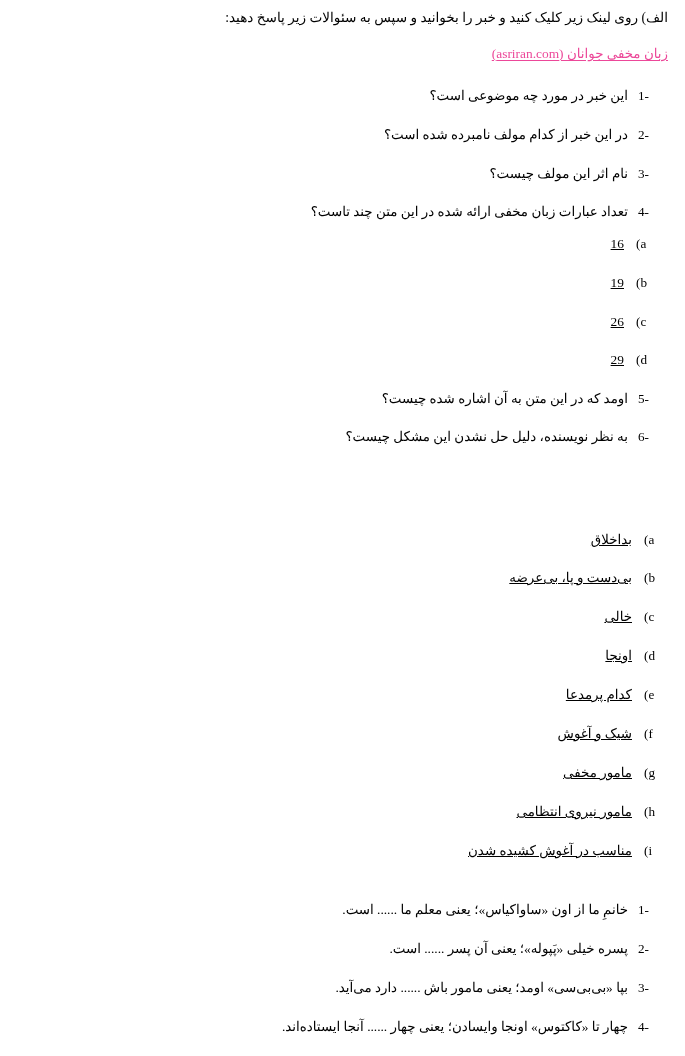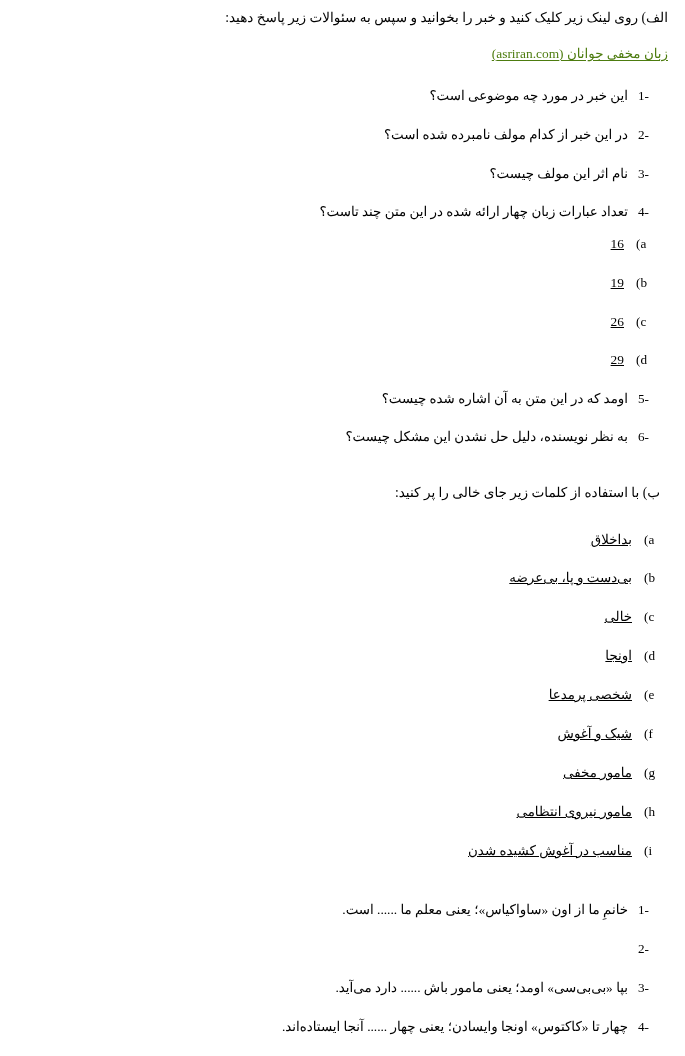--- a/index.html
+++ b/index.html
@@ -44,21 +44,21 @@
 
   .link-line {
     position: absolute;
     direction: rtl;
     text-align: right;
     white-space: nowrap;
     font-size: 13.4px;
   }
   .link-line a,
   .link-line .lnk {
-    color: #4d7c0f;
+    color: #ec4899;
     text-decoration: underline;
     text-underline-offset: 2px;
     cursor: pointer;
     text-align: right;
   }
 
   
   .q-row {
     position: absolute;
     direction: rtl;
@@ -140,21 +140,21 @@
     <span class="q-text">در این خبر از کدام مولف نامبرده شده است؟</span>
   </div>
 
   <div class="q-row" style="top:167px; right:30px;">
     <span class="q-marker">3-</span>
     <span class="q-text">نام اثر این مولف چیست؟</span>
   </div>
 
   <div class="q-row" style="top:205px; right:30px;">
     <span class="q-marker">4-</span>
-    <span class="q-text">تعداد عبارات زبان چهار ارائه شده در این متن چند تاست؟</span>
+    <span class="q-text">تعداد عبارات زبان مخفی ارائه شده در این متن چند تاست؟</span>
   </div>
 
   <div class="opt-row" style="top:237px; right:33px;">
     <span class="opt-marker">(a</span>
     <span class="opt-value">16</span>
   </div>
   <div class="opt-row" style="top:276px; right:33px;">
     <span class="opt-marker">(b</span>
     <span class="opt-value">19</span>
   </div>
@@ -170,41 +170,40 @@
   <div class="q-row" style="top:392px; right:30px;">
     <span class="q-marker">5-</span>
     <span class="q-text">اومد که در این متن به آن اشاره شده چیست؟</span>
   </div>
 
   <div class="q-row" style="top:430px; right:30px;">
     <span class="q-marker">6-</span>
     <span class="q-text">به نظر نویسنده، دلیل حل نشدن این مشکل چیست؟</span>
   </div>
 
-  <div class="rtl-line intro" style="top:486px; right:25px;">ب) با استفاده از کلمات زیر جای خالی را پر کنید:</div>
 
   <div class="opt-row" style="top:533px; right:25px;">
     <span class="opt-marker">(a</span>
     <span class="opt-value fa">بداخلاق</span>
   </div>
   <div class="opt-row" style="top:571px; right:25px;">
     <span class="opt-marker">(b</span>
     <span class="opt-value fa">بی‌دست و پا، بی‌عرضه</span>
   </div>
   <div class="opt-row" style="top:610px; right:25px;">
     <span class="opt-marker">(c</span>
     <span class="opt-value fa">خالی</span>
   </div>
   <div class="opt-row" style="top:649px; right:25px;">
     <span class="opt-marker">(d</span>
     <span class="opt-value fa">اونجا</span>
   </div>
   <div class="opt-row" style="top:688px; right:25px;">
     <span class="opt-marker">(e</span>
-    <span class="opt-value fa">شخصی پرمدعا</span>
+    <span class="opt-value fa">کدام پرمدعا</span>
   </div>
   <div class="opt-row" style="top:727px; right:25px;">
     <span class="opt-marker">(f</span>
     <span class="opt-value fa">شیک و آغوش</span>
   </div>
   <div class="opt-row" style="top:766px; right:25px;">
     <span class="opt-marker">(g</span>
     <span class="opt-value fa">مامور مخفی</span>
   </div>
   <div class="opt-row" style="top:805px; right:25px;">
@@ -215,20 +214,21 @@
     <span class="opt-marker">(i</span>
     <span class="opt-value fa">مناسب در آغوش کشیده شدن</span>
   </div>
 
   <div class="q-row" style="top:903px; right:30px;">
     <span class="q-marker">1-</span>
     <span class="q-text">خانمِ ما از اون «ساواکیاس»؛ یعنی معلم ما ...... است.</span>
   </div>
   <div class="q-row" style="top:942px; right:30px;">
     <span class="q-marker">2-</span>
+    <span class="q-text">پسره خیلی «پَپوله»؛ یعنی آن پسر ...... است.</span>
   </div>
   <div class="q-row" style="top:981px; right:30px;">
     <span class="q-marker">3-</span>
     <span class="q-text">بپا «بی‌بی‌سی» اومد؛ یعنی مامور باش ...... دارد می‌آید.</span>
   </div>
   <div class="q-row" style="top:1020px; right:30px;">
     <span class="q-marker">4-</span>
     <span class="q-text">چهار تا «کاکتوس» اونجا وایسادن؛ یعنی چهار ...... آنجا ایستاده‌اند.</span>
   </div>
 

